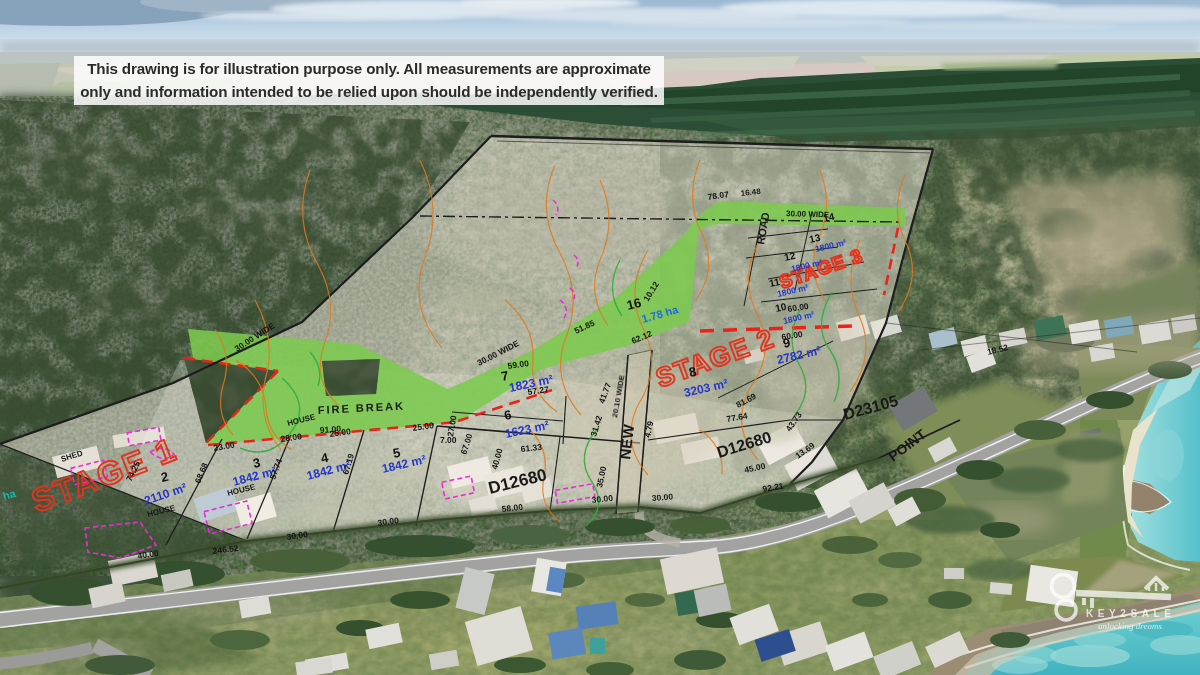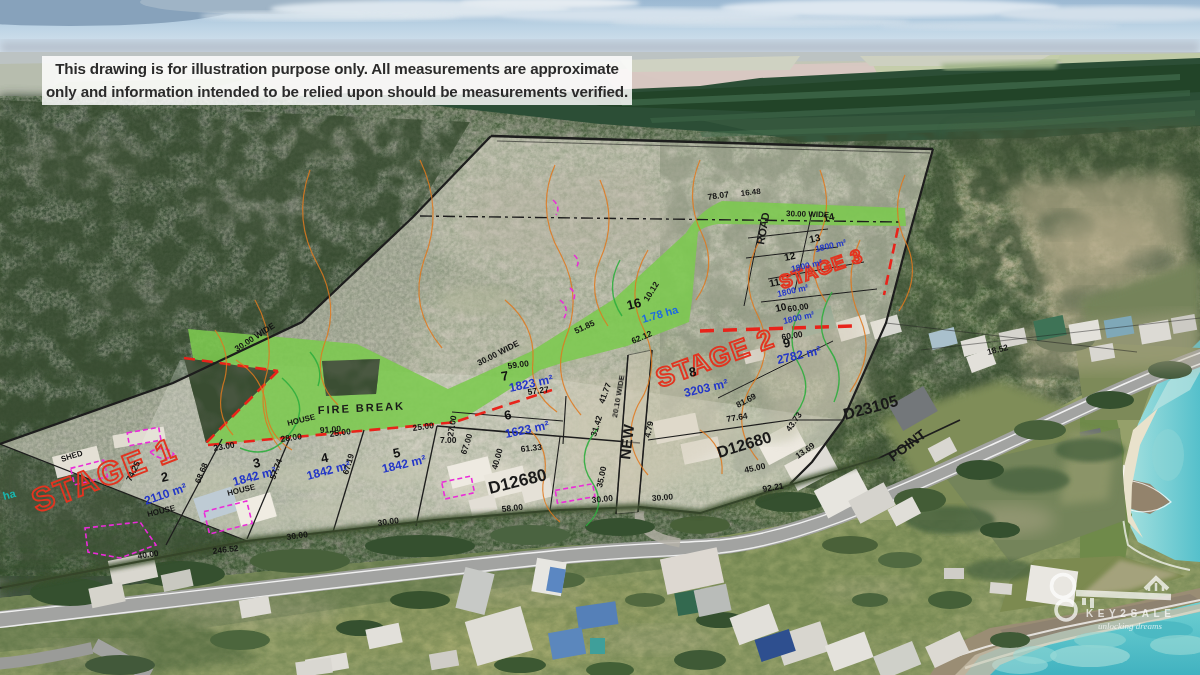--- a/index.html
+++ b/index.html
@@ -1,19 +1,19 @@
 <!DOCTYPE html>
 <html><head><meta charset="utf-8">
 <style>
 html,body{margin:0;padding:0;width:1200px;height:675px;overflow:hidden;background:#7b8170;font-family:"Liberation Sans",sans-serif;}
 #stage{position:relative;width:1200px;height:675px;}
 svg{position:absolute;left:0;top:0;}
 #disc{position:absolute;left:42px;top:56px;width:590px;height:49px;background:rgba(255,255,255,0.84);color:#2b2b2b;font-weight:bold;font-size:15.2px;letter-spacing:-0.15px;text-align:center;white-space:nowrap;}
 #disc div{line-height:22.6px;}
-#disc{padding-top:2px;box-sizing:border-box;}
+#disc{padding-top:2px;box-sizing:border-box;margin-left:32px;}
 </style></head>
 <body>
 <div id="stage">
 <svg width="1200" height="675" viewBox="0 0 1200 675">
 <defs>
 <linearGradient id="sky" x1="0" y1="0" x2="0" y2="1">
  <stop offset="0" stop-color="#9bb8d2"></stop>
           <stop offset="0.5" stop-color="#bdd4e5"></stop>
           <stop offset="1" stop-color="#dce7f0"></stop>
 </linearGradient>
@@ -522,15 +522,15 @@
 <path d="M1084,598 l0,7 M1092,598 l0,10" stroke-width="4"></path>
 <path d="M1145,589 l11,-11 12,11" stroke-width="4"></path>
 <path d="M1149,591 l0,-6 M1156,591 l0,-8 M1163,591 l0,-6" stroke-width="2.5"></path>
 </g>
 <text x="1086" y="617" font-family="Liberation Sans,sans-serif" font-size="10" font-weight="bold" fill="#ffffff" letter-spacing="4.6">KEY2SALE</text>
 <text x="1098" y="629" font-family="Liberation Serif,serif" font-size="9" font-style="italic" fill="#ffffff">unlocking dreams</text>
 </g>
 </svg>
 <div id="disc">
       <div>This drawing is for illustration purpose only. All measurements are approximate</div>
-      <div>only and information intended to be relied upon should be measurements verified.</div>
+      <div>only and information intended to be relied upon should be independently verified.</div>
     </div>
 </div>
 
 </body></html>

